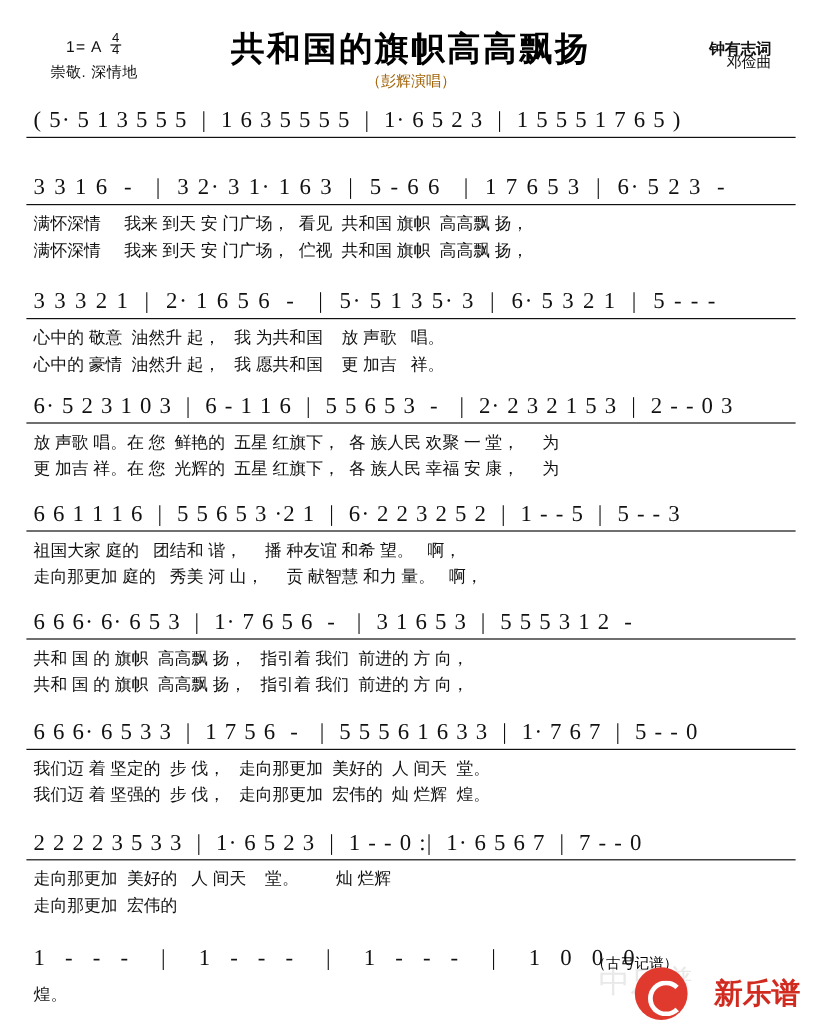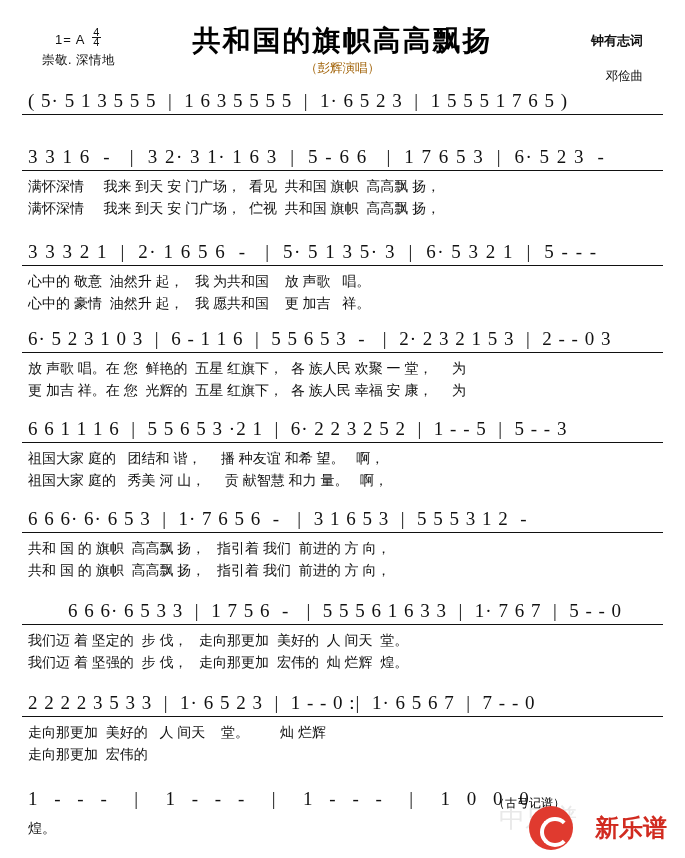--- a/index.html
+++ b/index.html
@@ -7,21 +7,21 @@
   .sheet{position:relative;width:685px;height:858px;}
 
   
   .hdr-key{position:absolute;left:55px;top:28px;font-size:13px;letter-spacing:1px;}
   .hdr-key .frac{display:inline-block;vertical-align:-2px;text-align:center;line-height:.85;font-size:11px;margin-left:3px;}
   .hdr-key .frac b{display:block;font-weight:normal;border-bottom:1px solid #111;padding:0 1px;}
   .hdr-mood{position:absolute;left:42px;top:52px;font-size:12.5px;letter-spacing:.5px;}
   .title{position:absolute;left:0;right:0;top:22px;text-align:center;font-size:28px;font-weight:bold;color:#000000;letter-spacing:2px;font-family:"Liberation Serif",serif;}
   .subtitle{position:absolute;left:0;right:0;top:60px;text-align:center;font-size:12.5px;color:#a16207;}
   .cred1{position:absolute;right:42px;top:32px;font-size:13px;font-weight:bold;}
-  .cred2{position:absolute;right:42px;top:68px;font-size:12.5px;margin-left:20px;}
+  .cred2{position:absolute;right:42px;top:44px;font-size:12.5px;margin-left:20px;}
 
   
   .sys{position:absolute;left:22px;width:641px;}
   .rule{position:absolute;left:0;width:641px;height:1px;background:#111;}
   .notes{position:absolute;left:6px;top:0;font-family:"Liberation Serif",serif;font-size:19px;letter-spacing:0px;white-space:pre;}
   .lyr{position:absolute;left:6px;font-size:14px;white-space:pre;letter-spacing:0px;}
 
   
   .logo{position:absolute;right:18px;bottom:8px;display:flex;align-items:center;gap:22px;}
   .logo .c{width:44px;height:44px;border-radius:50%;background:#e03a2f;position:relative;}
@@ -72,33 +72,33 @@
     <div class="rule" style="top:22px;"></div>
     <div class="notes" style="top:-2px;letter-spacing:1px;">6· 5 2 3 1 0 3  |  6 - 1 1 6  |  5 5 6 5 3  -   |  2· 2 3 2 1 5 3  |  2 - - 0 3</div>
     <div class="lyr" style="top:30px;">放 声歌 唱。在 您  鲜艳的  五星 红旗下，  各 族人民 欢聚 一 堂，     为</div>
     <div class="lyr" style="top:52px;">更 加吉 祥。在 您  光辉的  五星 红旗下，  各 族人民 幸福 安 康，     为</div>
   </div>
 
   <div class="sys" style="top:420px;">
     <div class="rule" style="top:22px;"></div>
     <div class="notes" style="top:-2px;letter-spacing:1px;">6 6 1 1 1 6  |  5 5 6 5 3 ·2 1  |  6· 2 2 3 2 5 2  |  1 - - 5  |  5 - - 3</div>
     <div class="lyr" style="top:30px;">祖国大家 庭的   团结和 谐，     播 种友谊 和希 望。   啊，</div>
-    <div class="lyr" style="top:52px;">祖国大家 庭的   秀美 河 山，     贡 献智慧 和力 量。   啊，</div>
+    <div class="lyr" style="top:52px;">走向那更加 庭的   秀美 河 山，     贡 献智慧 和力 量。   啊，</div>
   </div>
 
   <div class="sys" style="top:510px;">
     <div class="rule" style="top:22px;"></div>
     <div class="notes" style="top:-2px;letter-spacing:1px;">6 6 6· 6· 6 5 3  |  1· 7 6 5 6  -   |  3 1 6 5 3  |  5 5 5 3 1 2  -</div>
     <div class="lyr" style="top:30px;">共和 国 的 旗帜  高高飘 扬，   指引着 我们  前进的 方 向，</div>
     <div class="lyr" style="top:52px;">共和 国 的 旗帜  高高飘 扬，   指引着 我们  前进的 方 向，</div>
   </div>
 
   <div class="sys" style="top:602px;">
     <div class="rule" style="top:22px;"></div>
-    <div class="notes" style="top:-2px;letter-spacing:1px;margin-left:40px;">6 6 6· 6 5 3 3  |  1 7 5 6  -   |  5 5 5 6 1 6 3 3  |  1· 7 6 7  |  5 - - 0</div>
+    <div class="notes" style="top:-2px;letter-spacing:1px;">6 6 6· 6 5 3 3  |  1 7 5 6  -   |  5 5 5 6 1 6 3 3  |  1· 7 6 7  |  5 - - 0</div>
     <div class="lyr" style="top:30px;">我们迈 着 坚定的  步 伐，   走向那更加  美好的  人 间天  堂。</div>
     <div class="lyr" style="top:52px;text-align:right;">我们迈 着 坚强的  步 伐，   走向那更加  宏伟的  灿 烂辉  煌。</div>
   </div>
 
   <div class="sys" style="top:694px;">
     <div class="rule" style="top:22px;"></div>
     <div class="notes" style="top:-2px;letter-spacing:1px;">2 2 2 2 3 5 3 3  |  1· 6 5 2 3  |  1 - - 0 :|  1· 6 5 6 7  |  7 - - 0</div>
     <div class="lyr" style="top:30px;">走向那更加  美好的   人 间天    堂。        灿 烂辉</div>
     <div class="lyr" style="top:52px;">走向那更加  宏伟的</div>
   </div>

